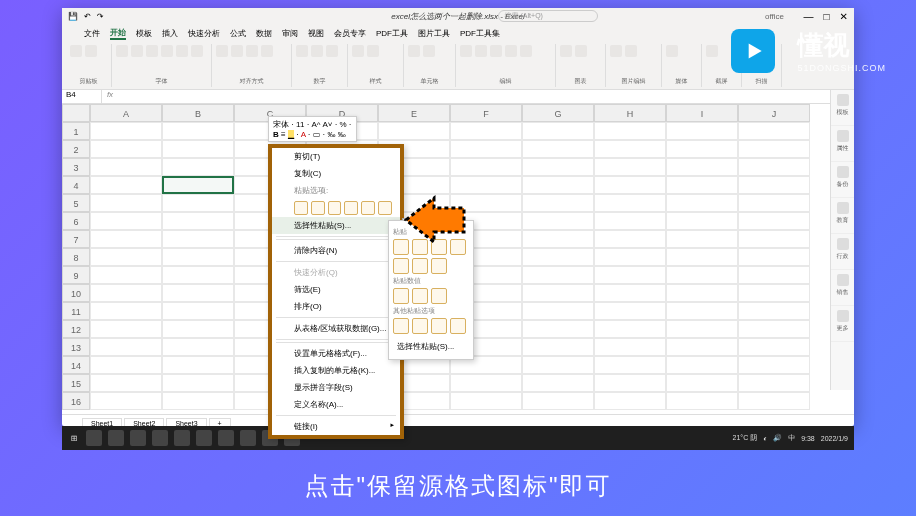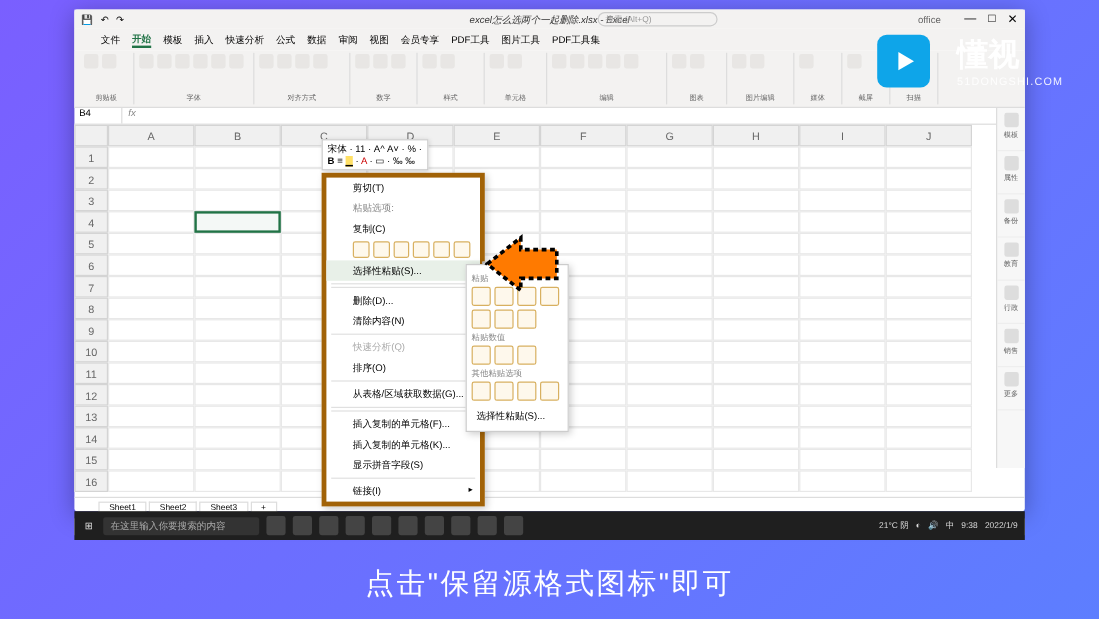--- a/index.html
+++ b/index.html
@@ -457,46 +457,47 @@
   </div>
 </div>
 
 <div class="mini-toolbar">
   <span>宋体</span> · <span>11</span> · A^ A˅ · % ·<br>
   <b>B</b> ≡ <span style="background:#ffe066">▁</span> · <span style="color:#c00">A</span> · ▭ · ‰ ‰
 </div>
 
 <div class="context-menu">
   <div class="item">剪切(T)</div>
+  <div class="item">复制(C)</div>
   <div class="item" style="color:#888">粘贴选项:</div>
-  <div class="item">复制(C)</div>
   <div class="paste-icons">
     <span></span>
       <span></span>
       <span></span>
       <span></span>
       <span></span>
       <span></span>
   </div>
   <div class="item highlighted arrow">选择性粘贴(S)...</div>
   <div style="position:absolute;left:100%;margin-left:2px;margin-top:-16px;background:#fff;border:1px solid #aaa;padding:1px 4px;font-size:7px">粘贴</div>
   <div class="sep"></div>
   <div class="sep"></div>
-  <div class="item">删除(D)...</div>
   <div class="item">清除内容(N)</div>
   <div class="sep"></div>
   <div class="item" style="color:#aaa">快速分析(Q)</div>
+  <div class="item arrow">筛选(E)</div>
   <div class="item arrow">排序(O)</div>
   <div class="sep"></div>
   <div class="item">从表格/区域获取数据(G)...</div>
   <div class="sep"></div>
   <div class="sep"></div>
-  <div class="item">插入复制的单元格(F)...</div>
+  <div class="item">设置单元格格式(F)...</div>
   <div class="item">插入复制的单元格(K)...</div>
   <div class="item">显示拼音字段(S)</div>
+  <div class="item">定义名称(A)...</div>
   <div class="sep"></div>
   <div class="item arrow">链接(I)</div>
 </div>
 
 <div class="submenu">
   <div class="heading">粘贴</div>
   <div class="paste-icons">
     <span></span>
       <span></span>
       <span></span>
@@ -532,21 +533,20 @@
       </svg>
   </div>
   <div class="text">
     <div class="cn">懂视</div>
     <div class="en">51DONGSHI.COM</div>
   </div>
 </div>
 
 <div class="taskbar">
   <div class="start">⊞</div>
-  <div class="tb-search">在这里输入你要搜索的内容</div>
   <div class="icons">
     <span></span>
       <span></span>
       <span></span>
       <span></span>
       <span></span>
       <span></span>
       <span></span>
       <span></span>
       <span></span>

